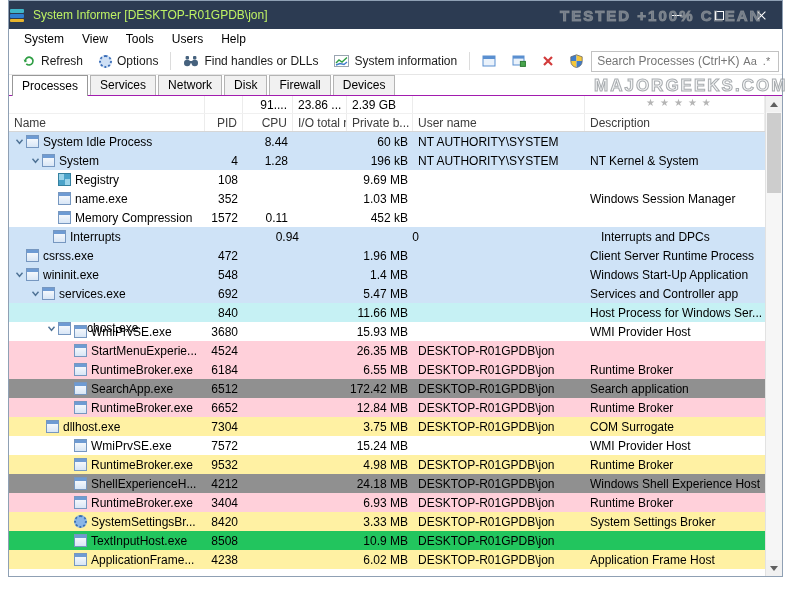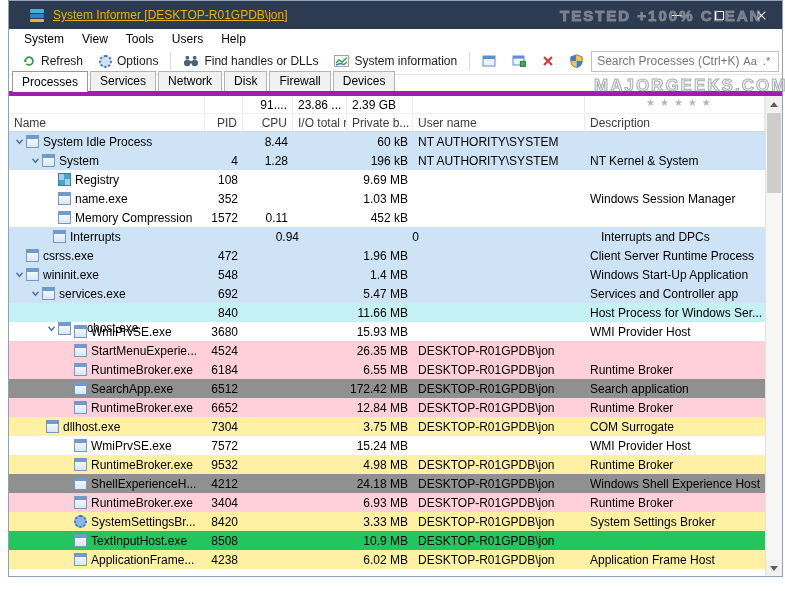--- a/index.html
+++ b/index.html
@@ -6,21 +6,21 @@
   html,body { width:785px; height:591px; }
   body {
     position:relative; overflow:hidden; background:#ffffff;
     font-family:"Liberation Sans","DejaVu Sans",sans-serif; font-size:12px; color:#000;
   }
 
   .window { position:absolute; left:8px; top:0; width:775px; height:577px;
     border:1px solid #8fa0b4; background:#fff; overflow:hidden; }
 
   
-  .titlebar { height:28px; background:#2c3b52; display:flex; align-items:center; padding-left:20px; color:#eab308;text-decoration:underline; }
+  .titlebar { height:28px; background:#2c3b52; display:flex; align-items:center; padding-left:0; color:#bef264; }
   .app-logo { width:16px; height:16px; margin-right:8px; flex-shrink:0; }
   .title { font-size:12px; white-space:nowrap; }
   .win-controls { margin-left:auto; display:flex; height:100%; }
   .win-btn { width:42px; height:100%; display:flex; align-items:center; justify-content:center; cursor:pointer; }
   .glyph-min { width:10px; height:1px; background:#fff; }
   .glyph-max { width:9px; height:9px; border:1px solid #fff; }
   .glyph-close { position:relative; width:11px; height:11px; }
   .glyph-close::before,.glyph-close::after { content:""; position:absolute; left:5px; top:0; width:1px; height:11px; background:#fff; }
   .glyph-close::before { transform:rotate(45deg); }
   .glyph-close::after  { transform:rotate(-45deg); }
@@ -32,21 +32,21 @@
   
   .toolbar { height:27px; background:#fff; display:flex; align-items:center; padding:0 5px; border-bottom:1px solid #e6e6e6; }
   .tbtn { display:flex; align-items:center; gap:5px; padding:3px 7px; border:1px solid transparent; background:none; font:inherit; color:#1a1a1a; cursor:pointer; white-space:nowrap; }
   .sep { width:1px; height:18px; background:#dcdcdc; margin:0 4px; flex-shrink:0; }
   .gear-glyph { width:13px; height:13px; border:2px dotted #3a6db8; border-radius:50%; background:#cfe0f5; }
   .searchbox { margin-left:auto; display:flex; align-items:center; border:1px solid #c2c2c2; height:21px; width:188px; padding:0 5px; background:#fff; }
   .searchbox input { border:none; outline:none; flex:1; font:inherit; font-size:12px; color:#444; min-width:0; }
   .search-toggle { color:#767676; font-size:11px; padding:0 3px; cursor:pointer; flex-shrink:0; }
 
   
-  .tabs { display:flex; align-items:flex-end; background:#fff; border-bottom:5px solid #a21caf; padding:2px 2px 0 3px; height:21px; }
+  .tabs { display:flex; align-items:flex-end; background:#fff; border-bottom:1px solid #a21caf; padding:2px 2px 0 3px; height:21px; }
   .tab { border:1px solid #b4b4b4; border-bottom:none; background:#f1f1f1; padding:2px 9px 3px; margin-right:2px; cursor:pointer; white-space:nowrap; }
   .tab.active { background:#fff; border-color:#989898; padding-top:3px; margin-bottom:-1px; z-index:2; position:relative; }
 
   
   .cell { height:100%; display:flex; align-items:center; padding:0 5px; overflow:hidden; white-space:nowrap; }
   .c-name { width:196px; }
   .c-pid  { width:38px; justify-content:flex-end; }
   .c-cpu  { width:50px; justify-content:flex-end; }
   .c-io   { width:54px; justify-content:flex-end; }
   .c-priv { width:66px; justify-content:flex-end; }

